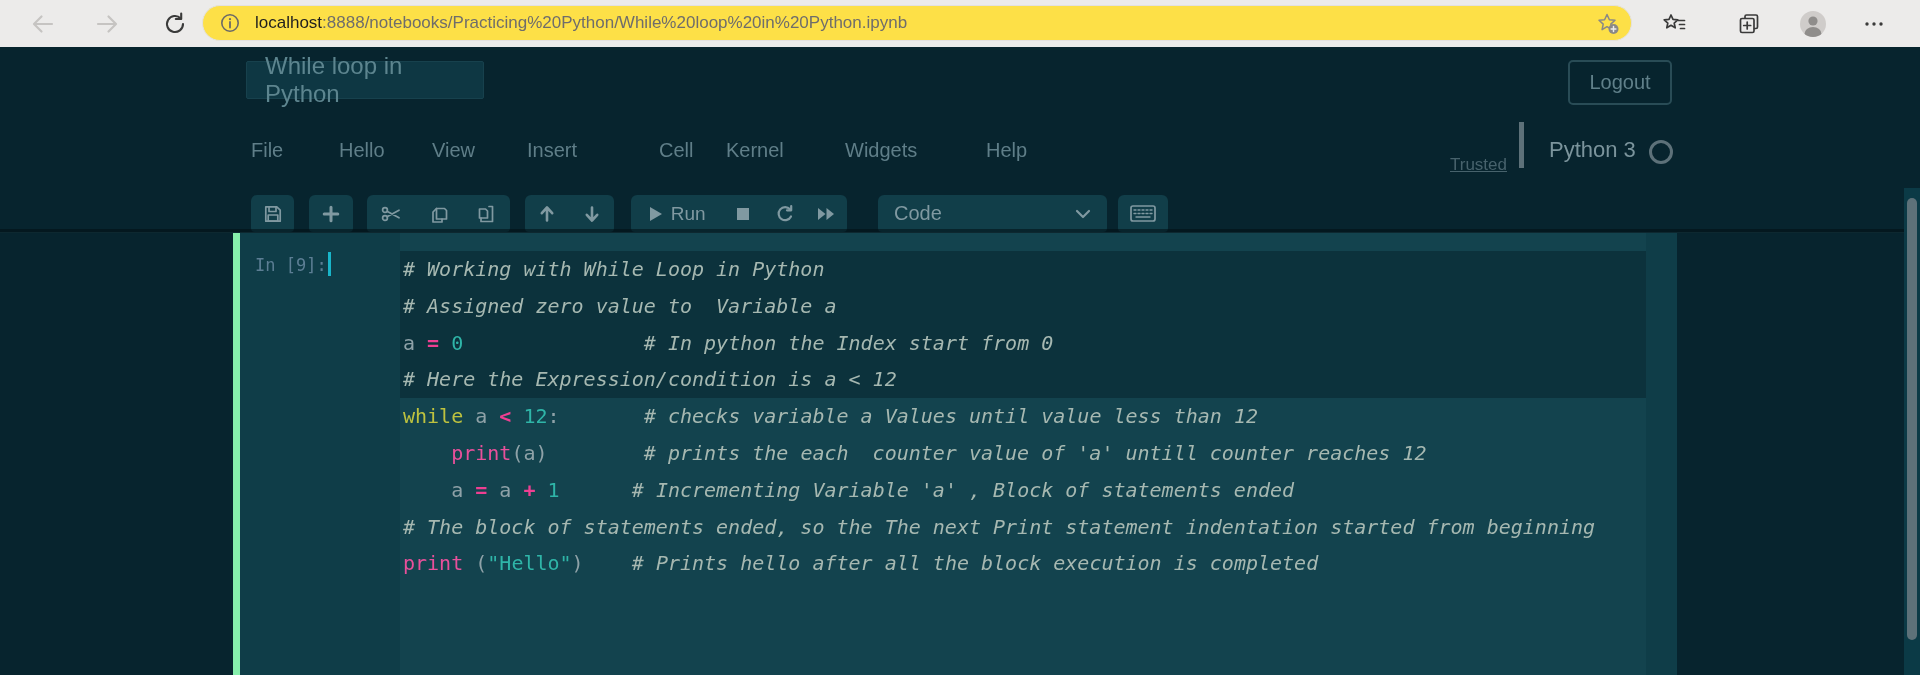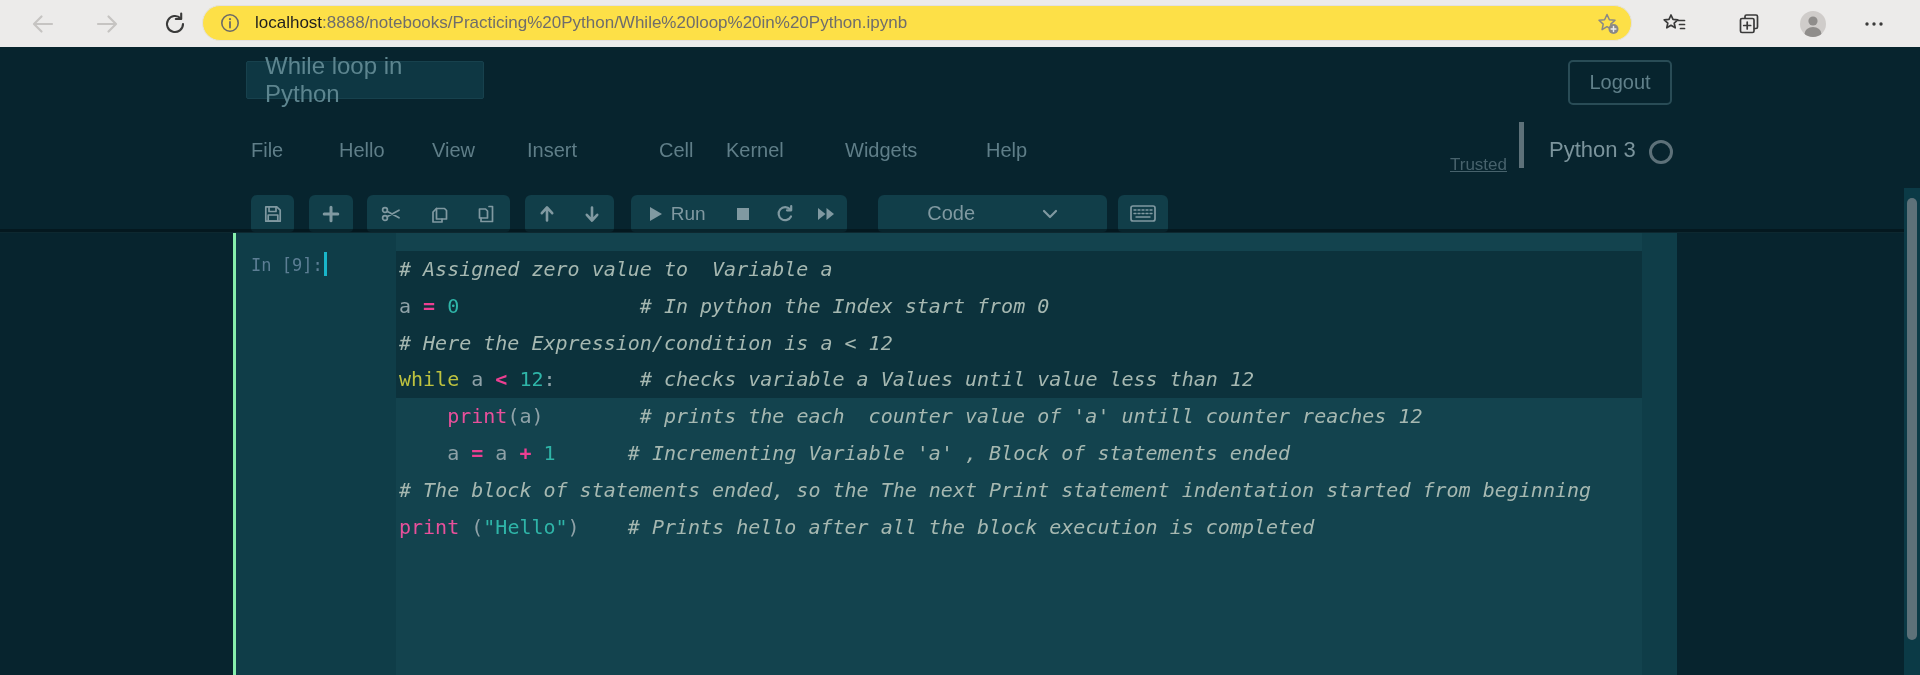--- a/index.html
+++ b/index.html
@@ -36,21 +36,21 @@
       display:flex;align-items:center;justify-content:space-around;box-sizing:border-box;}
   .tb svg{display:block;}
   .tb-btn{display:flex;align-items:center;justify-content:center;height:100%;flex:1;}
   .run-label{color:#8099a1;font-size:19px;margin-left:7px;}
   .celltype-text{color:#8099a1;font-size:20px;}
   .icon-stroke{stroke:#8099a1;fill:none;stroke-width:1.7;stroke-linecap:round;stroke-linejoin:round;}
   .icon-fill{fill:#8099a1;}
 
   
   .code-cell{position:absolute;left:233px;top:233px;width:1444px;height:442px;background:#0f3d48;
-             border-left:3px solid #86efac;box-sizing:border-box;padding-left:24px;}
+             border-left:7px solid #86efac;box-sizing:border-box;padding-left:24px;}
   .input-prompt{position:absolute;left:15px;top:22px;color:#5c7e94;font-size:17px;
                 font-family:"DejaVu Sans Mono",monospace;white-space:pre;}
   .cursor-caret{position:absolute;left:88px;top:19px;width:3px;height:24px;background:#19b5c9;}
   .code-editor{position:absolute;left:160px;top:0;width:1246px;height:442px;background:#13434e;}
   .selection-highlight{position:absolute;left:0;top:18px;width:1246px;height:147px;background:#0c323c;}
   .code-lines{position:absolute;left:3px;top:18px;font-family:"DejaVu Sans Mono",monospace;
               font-size:20px;}
   .code-line{height:36.8px;line-height:36.8px;white-space:pre;}
   .tok-c{color:#a6b8b1;font-style:italic;}
   .tok-d{color:#8fa2a8;}
@@ -226,21 +226,21 @@
       </svg>
     </div>
     <div class="tb-btn">
       <svg width="20" height="18" viewBox="0 0 20 18">
         <polygon class="icon-fill" points="2,3 9.5,9 2,15"></polygon>
         <polygon class="icon-fill" points="10.5,3 18,9 10.5,15"></polygon>
       </svg>
     </div>
   </div>
 
-  <div class="tb" style="left:878px;width:229px;padding:17px 16px;">
+  <div class="tb" style="left:878px;width:229px;justify-content:space-between;padding:17px 16px;">
     <span class="celltype-text">Code</span>
     <svg width="16" height="10" viewBox="0 0 16 10">
       <path d="M2 2 L8 8 L14 2" stroke="#8099a1" stroke-width="2.2" fill="none" stroke-linecap="round" stroke-linejoin="round"></path>
     </svg>
   </div>
 
   <div class="tb" style="left:1118px;width:50px;">
     <svg width="26" height="17" viewBox="0 0 26 17">
       <rect class="icon-stroke" x="1" y="1" width="24" height="15" rx="2"></rect>
       <path d="M4 5 h2 M8 5 h2 M12 5 h2 M16 5 h2 M20 5 h2 M4 8.5 h2 M8 8.5 h2 M12 8.5 h2 M16 8.5 h2 M20 8.5 h2 M6 12 h14" stroke="#8099a1" stroke-width="1.4" stroke-linecap="round"></path>
@@ -248,20 +248,21 @@
   </div>
 
   <div class="header-shadow"></div>
 
   <div class="code-cell">
     <div class="input-prompt">In [9]:</div>
     <div class="cursor-caret"></div>
     <div class="code-editor">
       <div class="selection-highlight"></div>
       <div class="code-lines">
+          <div class="code-line"><span class="tok-c"># Working with While Loop in Python</span></div>
           <div class="code-line"><span class="tok-c"># Assigned zero value to  Variable a</span></div>
           <div class="code-line"><span class="tok-d">a </span><span class="tok-o">=</span><span class="tok-d"> </span><span class="tok-n">0</span><span class="tok-d">               </span><span class="tok-c"># In python the Index start from 0</span></div>
           <div class="code-line"><span class="tok-c"># Here the Expression/condition is a &lt; 12</span></div>
           <div class="code-line"><span class="tok-k">while</span><span class="tok-d"> a </span><span class="tok-o">&lt;</span><span class="tok-d"> </span><span class="tok-n">12</span><span class="tok-d">:</span><span class="tok-d">       </span><span class="tok-c"># checks variable a Values until value less than 12</span></div>
           <div class="code-line"><span class="tok-d">    </span><span class="tok-b">print</span><span class="tok-d">(a)</span><span class="tok-d">        </span><span class="tok-c"># prints the each  counter value of 'a' untill counter reaches 12</span></div>
           <div class="code-line"><span class="tok-d">    a </span><span class="tok-o">=</span><span class="tok-d"> a </span><span class="tok-o">+</span><span class="tok-d"> </span><span class="tok-n">1</span><span class="tok-d">      </span><span class="tok-c"># Incrementing Variable 'a' , Block of statements ended</span></div>
           <div class="code-line"><span class="tok-c"># The block of statements ended, so the The next Print statement indentation started from beginning</span></div>
           <div class="code-line"><span class="tok-b">print</span><span class="tok-d"> (</span><span class="tok-s">"Hello"</span><span class="tok-d">)</span><span class="tok-d">    </span><span class="tok-c"># Prints hello after all the block execution is completed</span></div>
         </div>
     </div>

